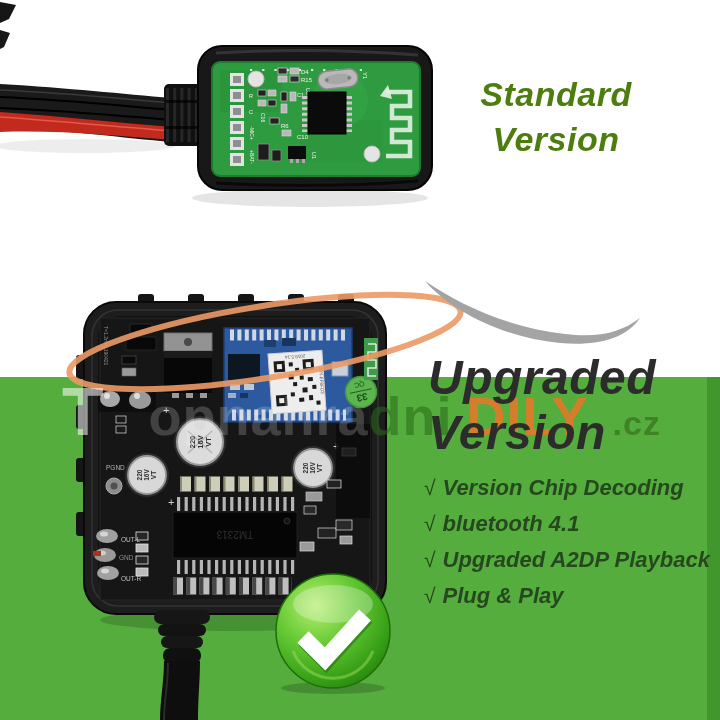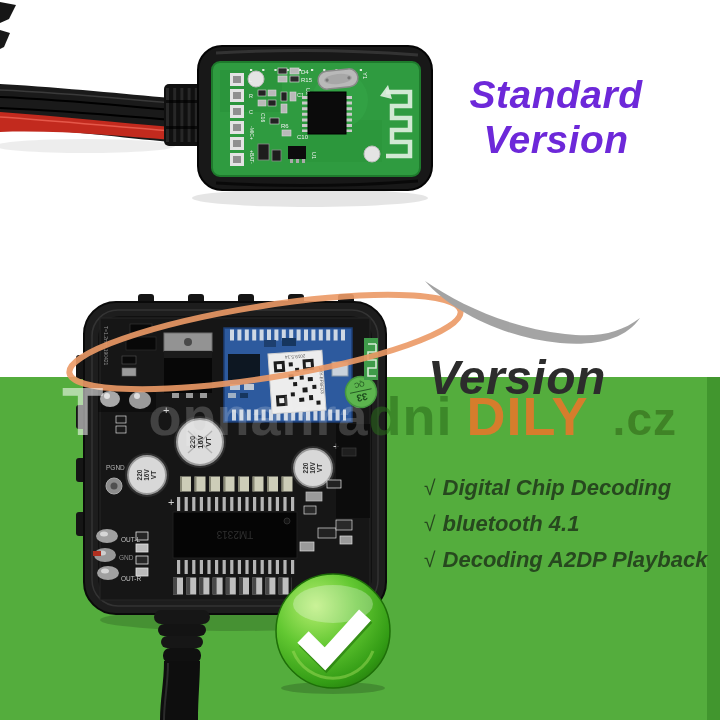--- a/index.html
+++ b/index.html
@@ -13,24 +13,24 @@
   .bottom-module{left:60px;top:280px;}
   .swoosh{left:0;top:278px;pointer-events:none;}
   .badge{left:272px;top:571px;}
   
   .watermark{left:62px;top:382px;width:640px;white-space:nowrap;font-weight:bold;
              font-size:54px;letter-spacing:1px;line-height:58px;pointer-events:none;}
   .wm-t{font-size:68px;color:rgba(255,255,255,0.55);}
   .wm-mid{color:rgba(245,245,245,0.20);margin-left:44px;}
   .wm-dni{color:rgba(40,105,26,0.55);}
   .wm-dily{color:rgba(232,118,42,0.88);margin-left:14px;}
-  .wm-cz{color:rgba(58,120,32,0.80);font-size:46px;margin-left:24px;}
+  .wm-cz{color:rgba(58,120,32,0.80);font-size:34px;margin-left:24px;}
   
   .std-title{left:432px;top:72px;width:248px;text-align:center;font-weight:bold;font-style:italic;
-             font-size:39px;line-height:45px;color:#6d28d9;letter-spacing:0.5px;}
+             font-size:34px;line-height:45px;color:#4d7c0f;letter-spacing:0.5px;}
   .upg-title{left:428px;top:350px;width:290px;font-weight:bold;font-style:italic;
              font-size:48px;line-height:55px;color:#2c2c2c;letter-spacing:0.5px;}
   .features{left:424px;top:470px;width:296px;color:#27481f;}
   .feature-row{height:36px;line-height:36px;font-size:22px;font-weight:bold;font-style:italic;
                white-space:nowrap;}
   .tick{font-weight:normal;font-style:normal;margin-right:7px;font-size:21px;}
   .svg-label{fill:#f2f2f2;font-family:"Liberation Sans",sans-serif;}
 </style>
 </head>
 <body>
@@ -366,32 +366,36 @@
   <div class="abs watermark">
     <span class="wm-t">T</span><span class="wm-mid">opnahra</span><span class="wm-dni">dni</span><span class="wm-dily">DILY</span><span class="wm-cz">.cz</span>
   </div>
 
   <div class="abs std-title">
     <div>Standard</div>
     <div>Version</div>
   </div>
 
   <div class="abs upg-title">
+    <div>Upgraded</div>
     <div>Version</div>
   </div>
 
   <div class="abs features">
     <div class="feature-row">
-      <span class="tick">√</span><span>Digital Chip Decoding</span>
+      <span class="tick">√</span><span>Version Chip Decoding</span>
     </div>
     <div class="feature-row">
       <span class="tick">√</span><span>bluetooth 4.1</span>
     </div>
     <div class="feature-row">
-      <span class="tick">√</span><span>Decoding A2DP Playback</span>
+      <span class="tick">√</span><span>Upgraded A2DP Playback</span>
+    </div>
+    <div class="feature-row">
+      <span class="tick">√</span><span>Plug &amp; Play</span>
     </div>
   </div>
 
   <svg class="abs badge" width="122" height="124" viewBox="0 0 122 124">
     <defs>
       <radialGradient id="badgeGrad" cx="35%" cy="28%" r="80%">
         <stop offset="0%" stop-color="#b6ee70"></stop>
         <stop offset="45%" stop-color="#63c832"></stop>
         <stop offset="85%" stop-color="#339c15"></stop>
         <stop offset="100%" stop-color="#27810d"></stop>

